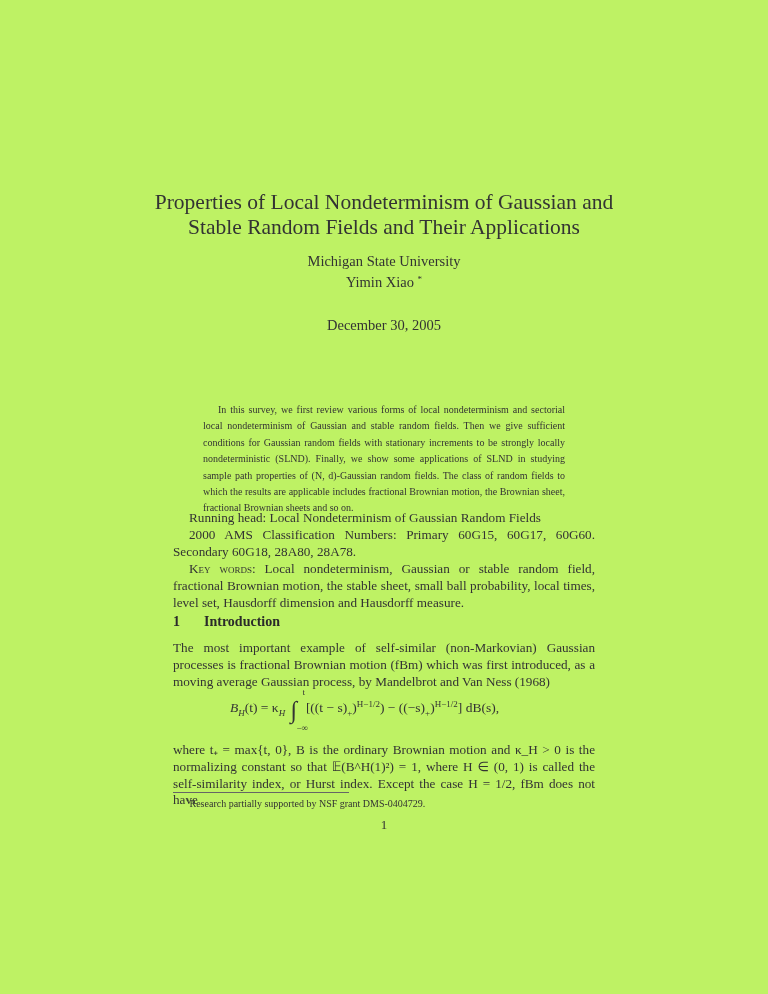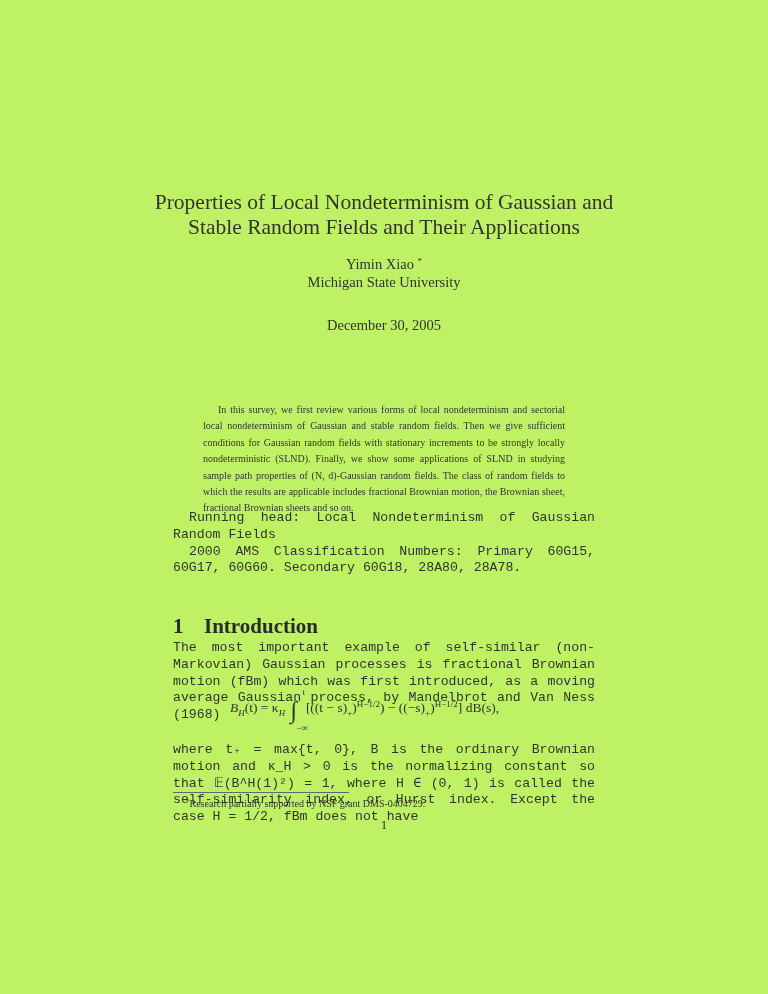--- a/index.html
+++ b/index.html
@@ -11,27 +11,27 @@
   .author { position:absolute; left:0; width:768px; top:252px; text-align:center;
             font-family:"Liberation Serif", serif; font-size:14.5px; line-height:18px; color:#333; }
   .author sup { font-size:9px; vertical-align:5px; }
   .date { position:absolute; left:0; width:768px; top:316px; text-align:center;
           font-family:"Liberation Serif", serif; font-size:14.5px; line-height:18px; color:#333; }
   .abstract-head { position:absolute; left:0; width:768px; top:384px; text-align:center;
                    font-family:"Liberation Serif", serif; font-weight:bold; font-size:11.5px; color:#2a2a2a; }
   .abstract-body { position:absolute; left:203px; width:362px; top:402px;
                    font-family:"Liberation Serif", serif; font-size:10px; line-height:16.4px; text-align:justify;
                    text-indent:15px; color:#333; hyphens:auto; }
-  .para { position:absolute; left:173px; width:422px; font-family:Liberation Mono, monospace;
+  .para { position:absolute; left:173px; width:422px; font-family:Liberation Serif, serif;
           font-size:13.2px; line-height:16.8px; text-align:justify; color:#333; }
   .running { top:510px; text-indent:16px; }
   .keywords { top:561px; text-indent:16px; }
   .sc { font-variant:small-caps; }
   .section { position:absolute; left:173px; top:614px; font-family:"Liberation Serif", serif;
-             font-weight:bold; font-size:21px; color:#2a2a2a; }
+             font-weight:bold; font-size:14px; color:#2a2a2a; }
   .section .num { display:inline-block; width:31px; }
   .intro1 { top:640px; }
   .equation { position:absolute; left:230px; top:697px; font-family:"Liberation Serif", serif;
               font-size:13.5px; color:#333; white-space:nowrap; }
   .equation .int { font-size:24px; vertical-align:-6px; margin:0 2px; position:relative; }
   .equation .lim-up { position:absolute; font-size:9px; top:-10px; left:12px; }
   .equation .lim-lo { position:absolute; font-size:9px; top:26px; left:6px; }
   .equation sub, .equation sup { font-size:9px; }
   .intro2 { top:742px; }
   .fn-rule { position:absolute; left:173px; top:792px; width:176px; height:1px; background:#666; }
@@ -43,33 +43,34 @@
   i { font-style:italic; }
 </style>
 </head>
 <body>
 
 <div class="page">
 
   <div class="title">Properties of Local Nondeterminism of Gaussian and Stable Random Fields and Their Applications</div>
 
   <div class="author">
+    <div>Michigan State University</div>
     <div><span>Yimin Xiao</span> <sup>*</sup></div>
-    <div>Michigan State University</div>
   </div>
 
   <div class="date">December 30, 2005</div>
 
   <div class="abstract-body">In this survey, we first review various forms of local nondeterminism and sectorial local nondeterminism of Gaussian and stable random fields. Then we give sufficient conditions for Gaussian random fields with stationary increments to be strongly locally nondeterministic (SLND). Finally, we show some applications of SLND in studying sample path properties of (N, d)-Gaussian random fields. The class of random fields to which the results are applicable includes fractional Brownian motion, the Brownian sheet, fractional Brownian sheets and so on.</div>
 
   <div class="para running">
     <div>Running head: Local Nondeterminism of Gaussian Random Fields</div>
     <div style="text-indent:16px">2000 AMS Classification Numbers: Primary 60G15, 60G17, 60G60. Secondary 60G18, 28A80, 28A78.</div>
   </div>
 
+  <div class="para keywords"><span class="sc">Key words:</span> <span>Local nondeterminism, Gaussian or stable random field, fractional Brownian motion, the stable sheet, small ball probability, local times, level set, Hausdorff dimension and Hausdorff measure.</span></div>
 
   <div class="section">
     <span class="num">1</span><span>Introduction</span>
   </div>
 
   <div class="para intro1">The most important example of self-similar (non-Markovian) Gaussian processes is fractional Brownian motion (fBm) which was first introduced, as a moving average Gaussian process, by Mandelbrot and Van Ness (1968)</div>
 
   <div class="equation">
     <i>B</i><sub><i>H</i></sub><span>(t) = κ</span><sub><i>H</i></sub>
     <span class="int">∫<span class="lim-up">t</span><span class="lim-lo">−∞</span></span>

